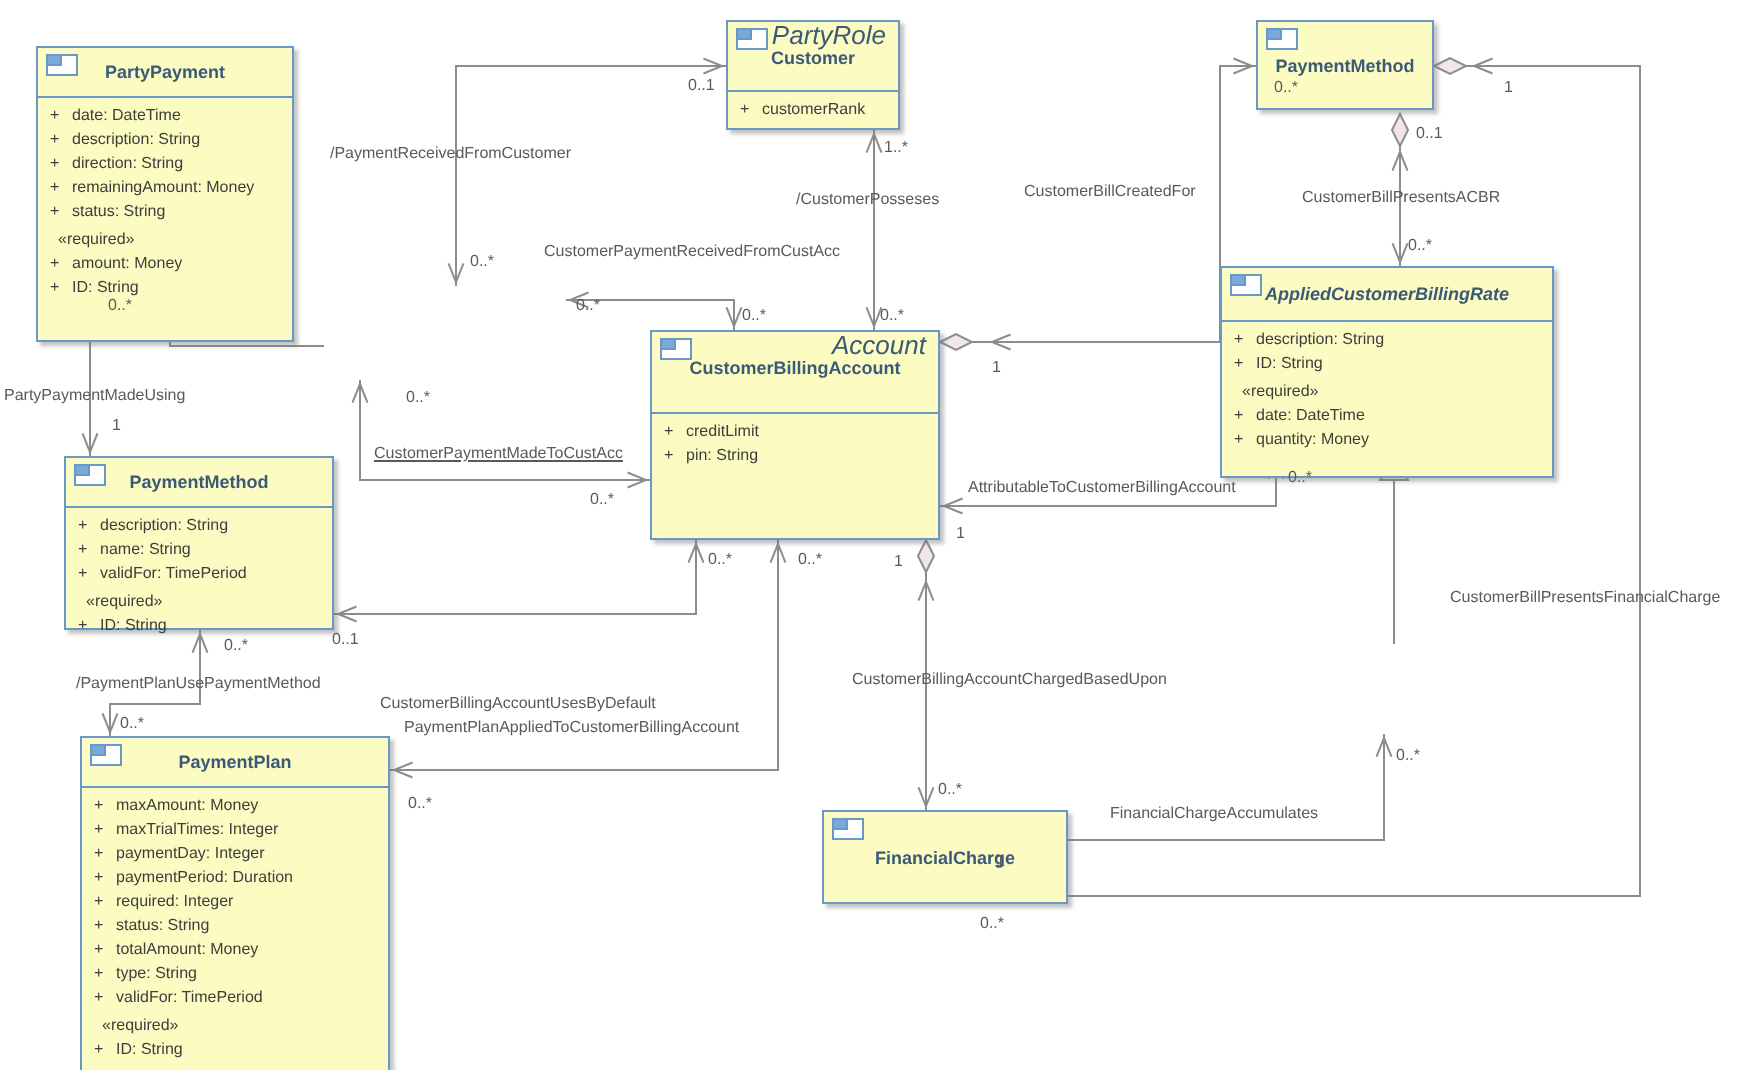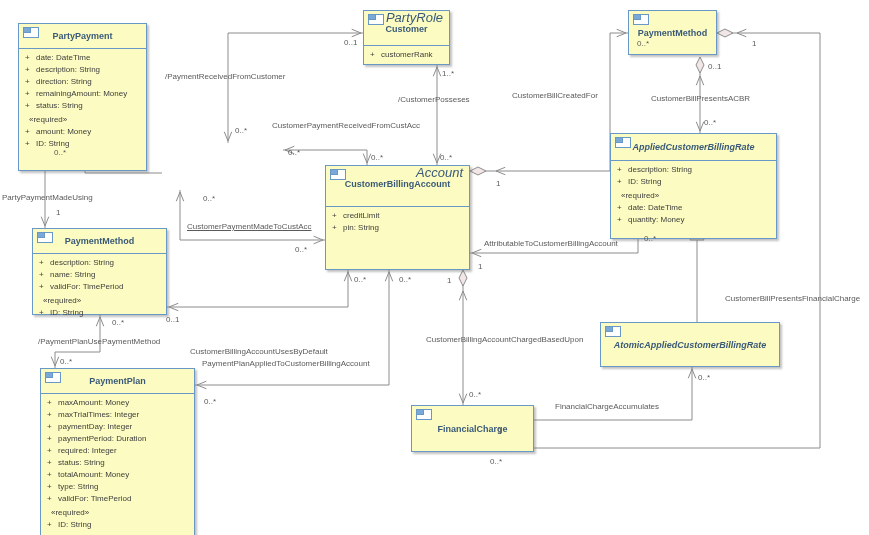--- a/index.html
+++ b/index.html
@@ -208,28 +208,20 @@
             <span class="vis">+</span>
             <span>validFor: TimePeriod</span>
           </div>
           <div class="kwrow">«required»</div>
           <div class="arow">
             <span class="vis">+</span>
             <span>ID: String</span>
           </div>
         </div>
       </div>
-      <div class="cls" style="left: 600px; top: 322px; width: 180px; height: 45px;">
-        <span class="cicon">
-          <span class="cicon-in"></span>
-        </span>
-        <div class="chead titleonly" style="height: 100%;">
-          <div class="cname abstract">AtomicAppliedCustomerBillingRate</div>
-        </div>
-      </div>
       <div class="cls" style="left: 40px; top: 368px; width: 155px; height: 188px;">
         <span class="cicon">
           <span class="cicon-in"></span>
         </span>
         <div class="chead" style="height: 24px;">
           <div class="cname" style="padding-top: 6px;">PaymentPlan</div>
         </div>
         <div class="attrs" style="height: 129px;">
           <div class="arow">
             <span class="vis">+</span>

